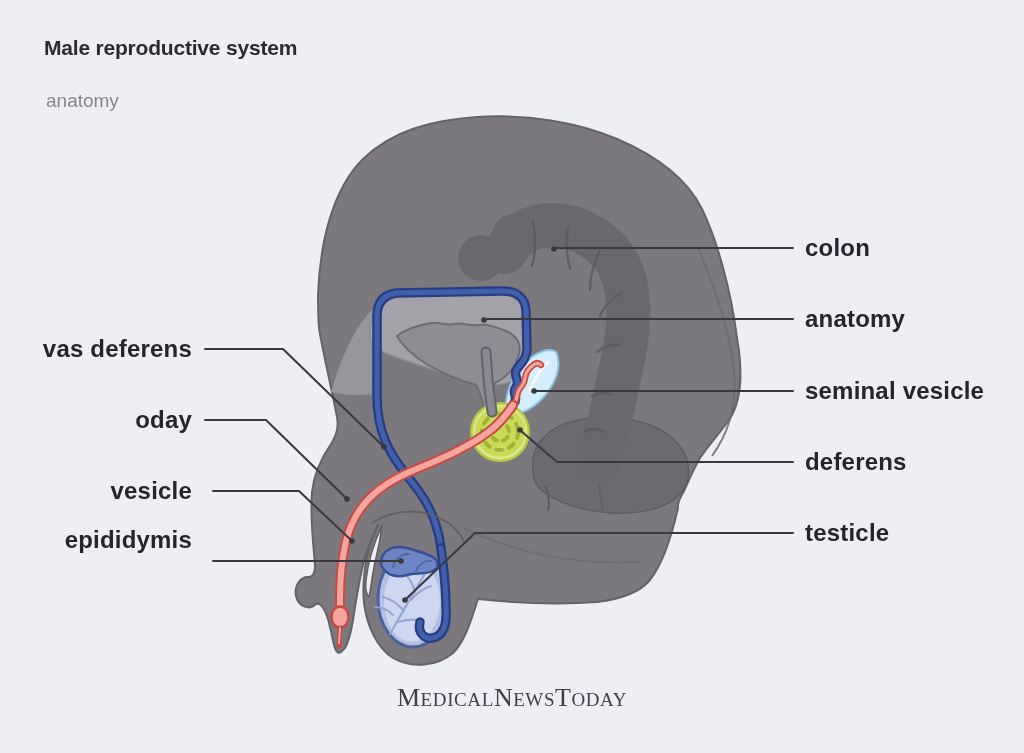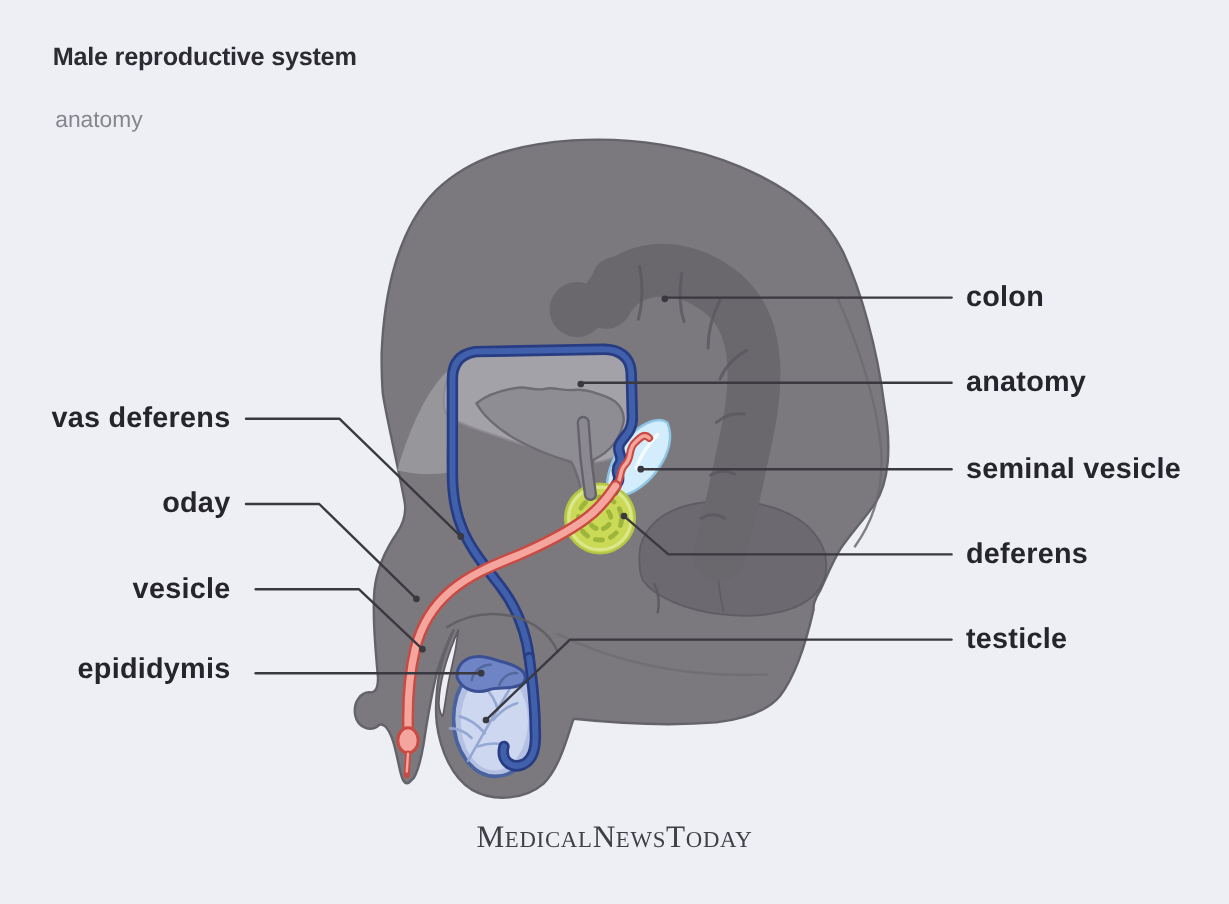--- a/index.html
+++ b/index.html
@@ -281,21 +281,21 @@
       <circle cx="405" cy="600" r="2.8"></circle>
     </g>
   </svg>
 
   <div class="page-title">Male reproductive system</div>
   <div class="page-subtitle">anatomy</div>
 
   <div class="label label-left" style="top:337px">vas deferens</div>
   <div class="label label-left" style="top:408px">oday</div>
   <div class="label label-left" style="top:479px">vesicle</div>
-  <div class="label label-left" style="top:546px">epididymis</div>
+  <div class="label label-left" style="top:528px">epididymis</div>
 
   <div class="label label-right" style="top:236px">colon</div>
   <div class="label label-right" style="top:307px">anatomy</div>
   <div class="label label-right" style="top:379px">seminal vesicle</div>
   <div class="label label-right" style="top:450px">deferens</div>
   <div class="label label-right" style="top:521px">testicle</div>
 
   <div class="logo">
     <span><span class="cap">M</span><span class="rest">edical</span></span><span><span class="cap">N</span><span class="rest">ews</span></span><span><span class="cap">T</span><span class="rest">oday</span></span>
   </div>

